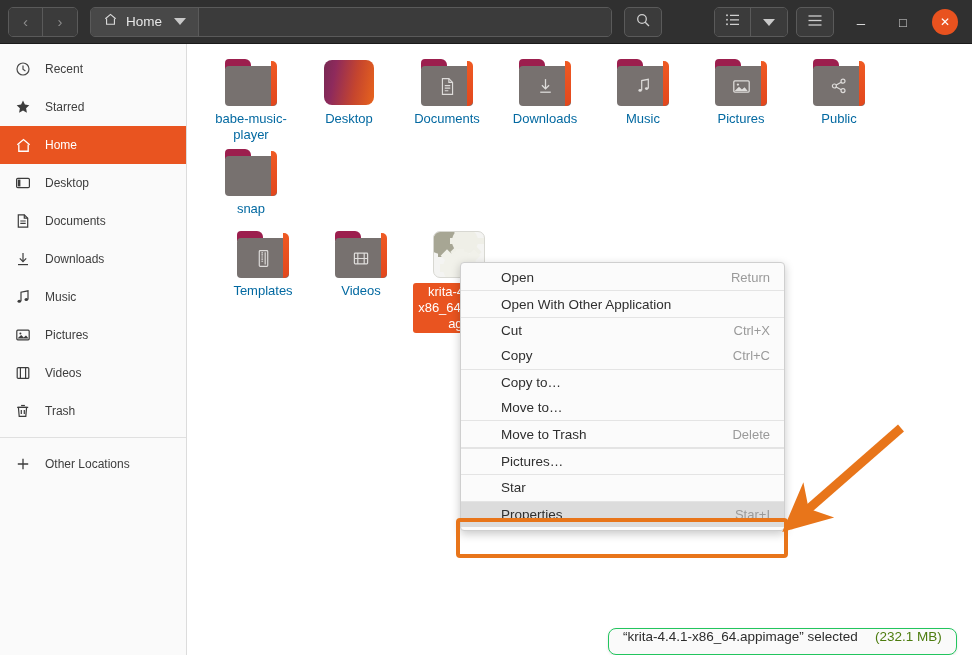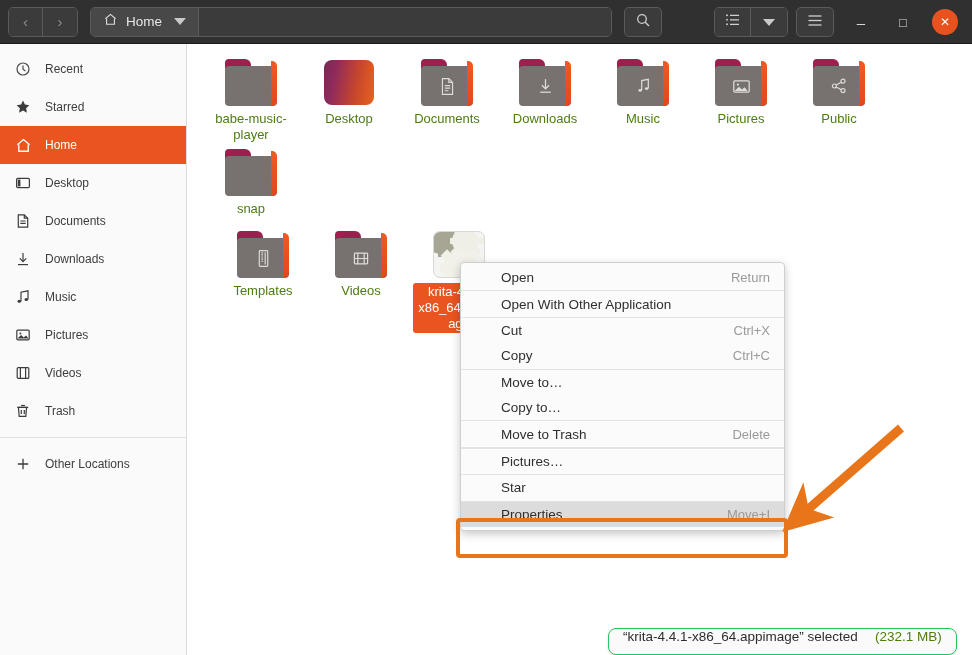--- a/index.html
+++ b/index.html
@@ -171,21 +171,21 @@
   }
   .appimg {
     width: 52px; height: 47px; position: relative; margin-bottom: 5px;
     border-radius: 7px;
     background: #f4f4f2;
     border: 1px solid #d8d8d2;
     overflow: hidden;
   }
 
   .fname {
-    font-size: 13px; color: #4d7c0f; text-align: center;
+    font-size: 13px; color: #0369a1; text-align: center;
     line-height: 16px; max-width: 92px; word-break: break-word;
   }
   .fname.selected {
     background: #e95420; color: #ffffff;
     border-radius: 3px; padding: 1px 4px;
   }
   .row2 { padding-left: 26px; padding-top: 8px; }
 
   
   .ctxmenu {
@@ -636,27 +636,27 @@
       <span>Cut</span>
       <span class="accel">Ctrl+X</span>
     </div>
     <div class="mi">
       <span>Copy</span>
       <span class="accel">Ctrl+C</span>
     </div>
     <div class="msep"></div>
 
     <div class="mi">
+      <span>Copy to…</span>
+      <span class="accel"></span>
+    </div>
+    <div class="mi">
       <span>Move to…</span>
       <span class="accel"></span>
     </div>
-    <div class="mi">
-      <span>Copy to…</span>
-      <span class="accel"></span>
-    </div>
     <div class="msep"></div>
 
     <div class="mi">
       <span>Move to Trash</span>
       <span class="accel">Delete</span>
     </div>
     <div class="msep"></div>
 
     <div class="msep"></div>
 
@@ -667,21 +667,21 @@
     <div class="msep"></div>
 
     <div class="mi">
       <span>Star</span>
       <span class="accel"></span>
     </div>
     <div class="msep"></div>
 
     <div class="mi hl">
       <span>Properties</span>
-      <span class="accel">Move+I</span>
+      <span class="accel">Star+I</span>
     </div>
   </div>
 
   <div class="annbox"></div>
 
   <svg class="arrow-svg">
     <defs>
       <marker id="ah" markerWidth="6" markerHeight="6" refX="4.6" refY="3" orient="auto" markerUnits="strokeWidth">
         <path d="M5.6,3 L0.2,5.6 L1.7,3 L0.2,0.4 Z" fill="#e8751a"></path>
       </marker>

